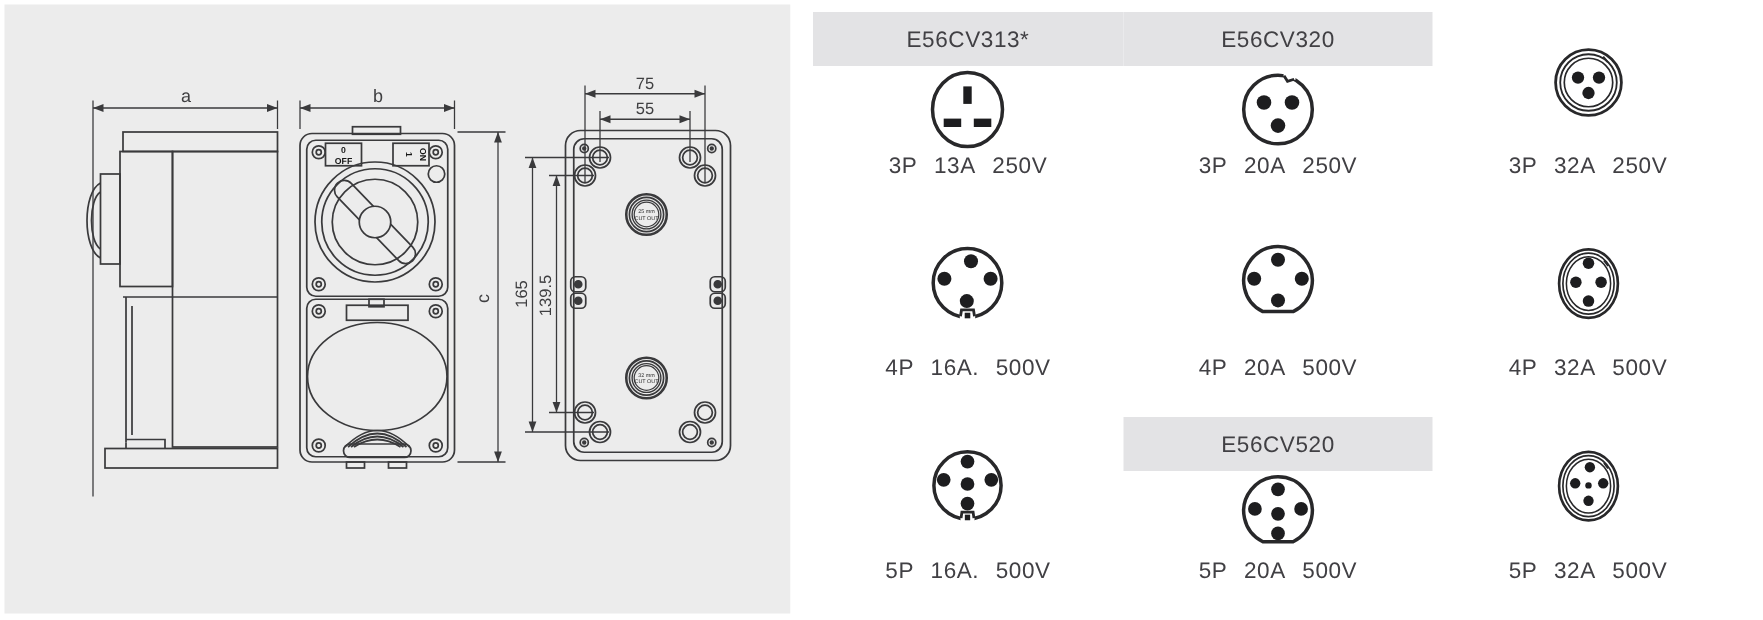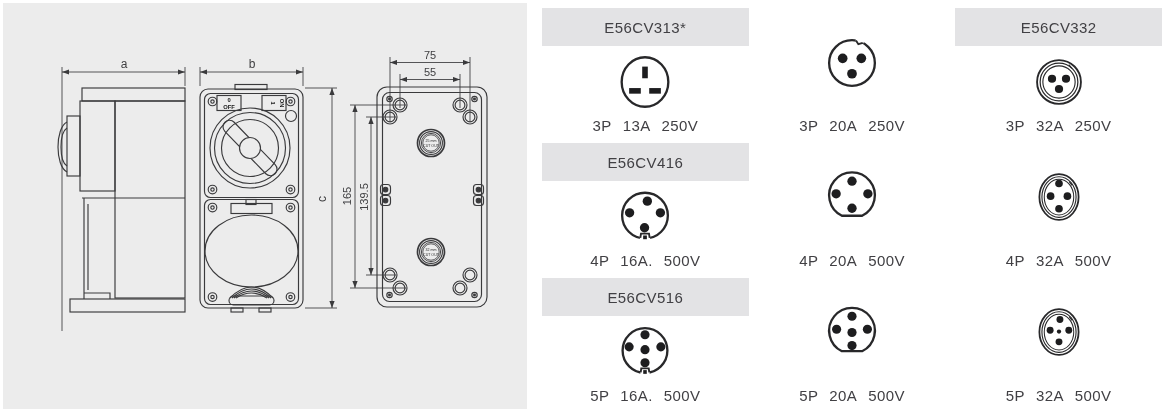--- a/index.html
+++ b/index.html
@@ -25,21 +25,21 @@
     background:#ffffff;
   }
   .cell { display:flex; flex-direction:column; align-items:stretch; }
   .model-header {
     height:38px; background:#e3e3e5; display:flex; align-items:center; justify-content:center;
     font-size:15px; letter-spacing:.4px; color:#414044;
   }
   .icon-area { flex:1; display:flex; align-items:center; justify-content:center; }
   .spec {
     display:flex; justify-content:center; gap:11px;
-    font-size:15px; letter-spacing:.4px; color:#414044; padding-bottom:9px;
+    font-size:15px; letter-spacing:.4px; color:#414044; padding-bottom:24px;
   }
 </style>
 </head>
 <body>
 
 <div class="page">
 
   <div class="left-panel">
     <svg width="527" height="413" viewBox="0 0 527 413">
       <defs>
@@ -212,63 +212,60 @@
         </svg>
       </div>
       <div class="spec">
         <span>3P</span>
         <span>13A</span>
         <span>250V</span>
       </div>
     </div>
 
     <div class="cell">
+      <div class="model-header">
+        <span>E56CV320</span>
+      </div>
       <div class="icon-area">
         <svg width="56" height="58" viewBox="0 0 60 62" stroke="#28282a" fill="none" stroke-width="2.5">
           <circle cx="30" cy="31" r="24.5"></circle>
           <rect x="34" y="3" width="8.5" height="6.8" fill="#ffffff" stroke="none"></rect>
           <path d="M34.3,6.9 L36.8,10.9 L41.5,9.4" stroke-width="2"></path>
           <circle cx="20" cy="26" r="5.2" fill="#1d1d1f" stroke="none"></circle>
           <circle cx="40" cy="26" r="5.2" fill="#1d1d1f" stroke="none"></circle>
           <circle cx="30" cy="42.5" r="5.2" fill="#1d1d1f" stroke="none"></circle>
         </svg>
       </div>
       <div class="spec">
         <span>3P</span>
         <span>20A</span>
         <span>250V</span>
       </div>
     </div>
 
     <div class="cell">
-      <div class="model-header">
-        <span>E56CV332</span>
-      </div>
       <div class="icon-area">
         <svg width="56" height="58" viewBox="0 0 60 62" stroke="#28282a" fill="none" stroke-width="2">
           <circle cx="30" cy="31" r="23.5"></circle>
           <circle cx="30" cy="31" r="20.2" stroke-width="1.3"></circle>
           <circle cx="30" cy="31" r="17.3" stroke-width="1.2"></circle>
           <path d="M40.5,12.5 L43.8,16.5" stroke-width="1.3"></path>
           <circle cx="22.5" cy="27.5" r="4.4" fill="#1d1d1f" stroke="none"></circle>
           <circle cx="37.5" cy="27.5" r="4.4" fill="#1d1d1f" stroke="none"></circle>
           <circle cx="30" cy="38.5" r="4.4" fill="#1d1d1f" stroke="none"></circle>
         </svg>
       </div>
       <div class="spec">
         <span>3P</span>
         <span>32A</span>
         <span>250V</span>
       </div>
     </div>
 
     <div class="cell">
-      <div class="model-header">
-        <span>E56CV416</span>
-      </div>
       <div class="icon-area">
         <svg width="56" height="58" viewBox="0 0 60 62" stroke="#28282a" fill="none" stroke-width="2.5">
           <circle cx="30" cy="29.5" r="24.5"></circle>
           <rect x="24.5" y="49.5" width="11" height="6.5" fill="#ffffff" stroke="none"></rect>
           <path d="M25,53.3 L25.7,48.8 L34.3,48.8 L35,53.3" stroke-width="2"></path>
           <rect x="28" y="50.8" width="4" height="4" fill="#1d1d1f" stroke="none"></rect>
           <circle cx="32.5" cy="14" r="5" fill="#1d1d1f" stroke="none"></circle>
           <circle cx="13.5" cy="26.5" r="5" fill="#1d1d1f" stroke="none"></circle>
           <circle cx="46.5" cy="26.5" r="5" fill="#1d1d1f" stroke="none"></circle>
           <circle cx="29.5" cy="42.5" r="5" fill="#1d1d1f" stroke="none"></circle>
@@ -312,23 +309,20 @@
         </svg>
       </div>
       <div class="spec">
         <span>4P</span>
         <span>32A</span>
         <span>500V</span>
       </div>
     </div>
 
     <div class="cell">
-      <div class="model-header">
-        <span>E56CV516</span>
-      </div>
       <div class="icon-area">
         <svg width="56" height="58" viewBox="0 0 60 62" stroke="#28282a" fill="none" stroke-width="2.5">
           <circle cx="30" cy="29.5" r="24"></circle>
           <rect x="25" y="49" width="10" height="6.5" fill="#ffffff" stroke="none"></rect>
           <path d="M25.4,52.9 L26,48.6 L34,48.6 L34.6,52.9" stroke-width="2"></path>
           <rect x="28.1" y="50.4" width="3.8" height="4" fill="#1d1d1f" stroke="none"></rect>
           <circle cx="30" cy="12.5" r="4.9" fill="#1d1d1f" stroke="none"></circle>
           <circle cx="13" cy="25.5" r="4.9" fill="#1d1d1f" stroke="none"></circle>
           <circle cx="47" cy="25.5" r="4.9" fill="#1d1d1f" stroke="none"></circle>
           <circle cx="30" cy="28.5" r="4.9" fill="#1d1d1f" stroke="none"></circle>
@@ -336,20 +330,23 @@
         </svg>
       </div>
       <div class="spec">
         <span>5P</span>
         <span>16A.</span>
         <span>500V</span>
       </div>
     </div>
 
     <div class="cell">
+      <div class="model-header">
+        <span>E56CV520</span>
+      </div>
       <div class="icon-area">
         <svg width="56" height="58" viewBox="0 0 60 62" stroke="#28282a" fill="none" stroke-width="2.5">
           <path d="M19.2,50.5 A24.5,24.5 0 1 1 40.8,50.5 Z"></path>
           <circle cx="30" cy="13" r="4.9" fill="#1d1d1f" stroke="none"></circle>
           <circle cx="13.5" cy="27" r="4.9" fill="#1d1d1f" stroke="none"></circle>
           <circle cx="46.5" cy="27" r="4.9" fill="#1d1d1f" stroke="none"></circle>
           <circle cx="30" cy="30.5" r="4.9" fill="#1d1d1f" stroke="none"></circle>
           <circle cx="30" cy="44.5" r="4.9" fill="#1d1d1f" stroke="none"></circle>
         </svg>
       </div>

